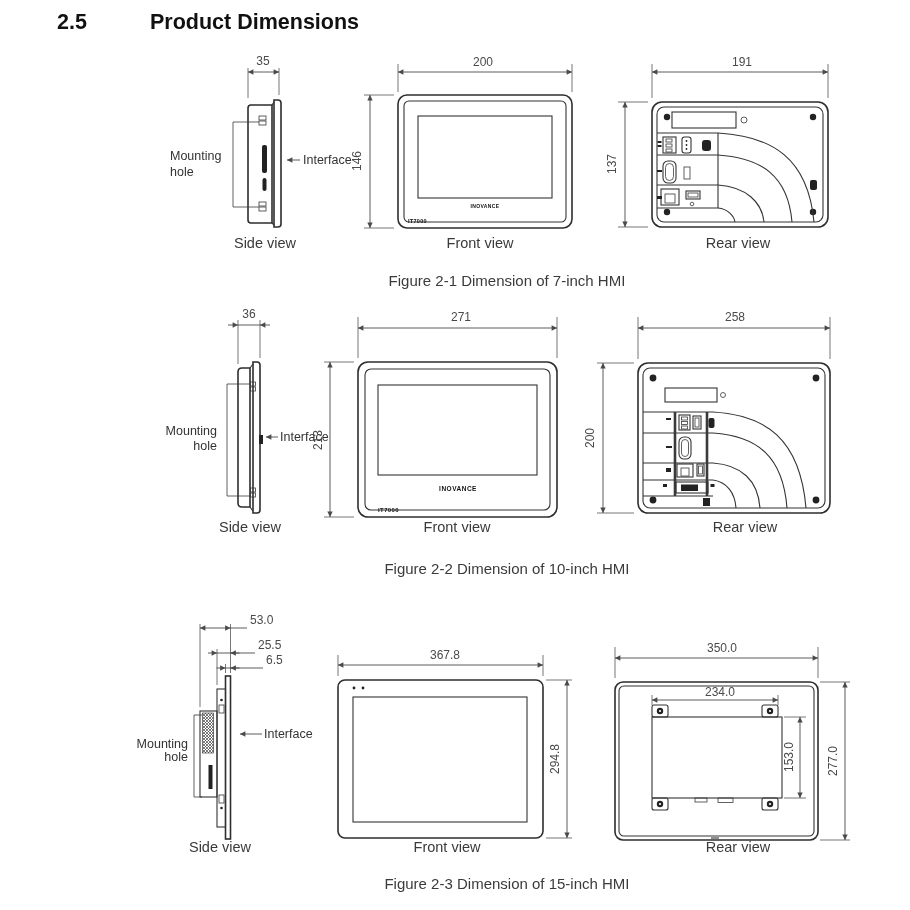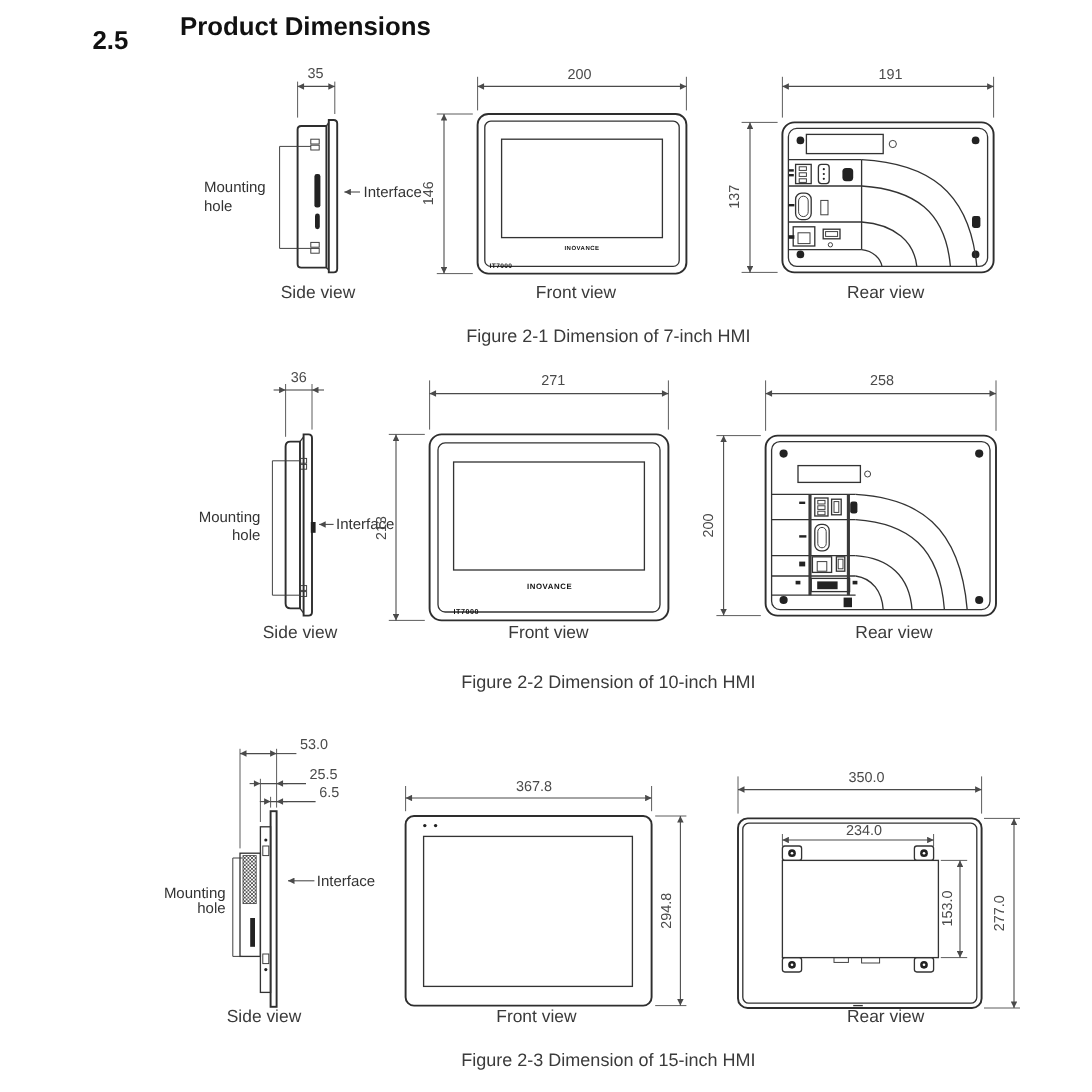--- a/index.html
+++ b/index.html
@@ -1,19 +1,19 @@
 <!DOCTYPE html>
 <html><head>
 <meta charset="utf-8">
 <style>
   html,body{margin:0;padding:0;background:#fff;}
   #page{position:relative;width:910px;height:910px;background:#ffffff;overflow:hidden;
         font-family:"Liberation Sans", sans-serif;}
   .title{position:absolute;top:10px;left:57px;font-weight:bold;font-size:21.5px;color:#111;}
-  .title .num{position:absolute;left:0;top:12px;margin-left:20px;}
+  .title .num{position:absolute;left:0;top:0;}
   .title .txt{position:absolute;left:93px;top:0;white-space:nowrap;}
   .figcap{position:absolute;left:102px;width:810px;text-align:center;
           font-size:15px;color:#3b3b3b;}
   svg{position:absolute;left:0;}
   .ln{stroke:#333;fill:none;stroke-width:1.1;}
   .ln2{stroke:#2e2e2e;fill:none;stroke-width:1.6;}
   .thin{stroke:#3a3a3a;fill:none;stroke-width:0.8;}
   .dim{stroke:#4a4a4a;fill:none;stroke-width:0.9;}
   .ext{stroke:#4a4a4a;fill:none;stroke-width:0.75;}
   .rail{stroke:#3a3a3a;fill:none;stroke-width:2.6;}

